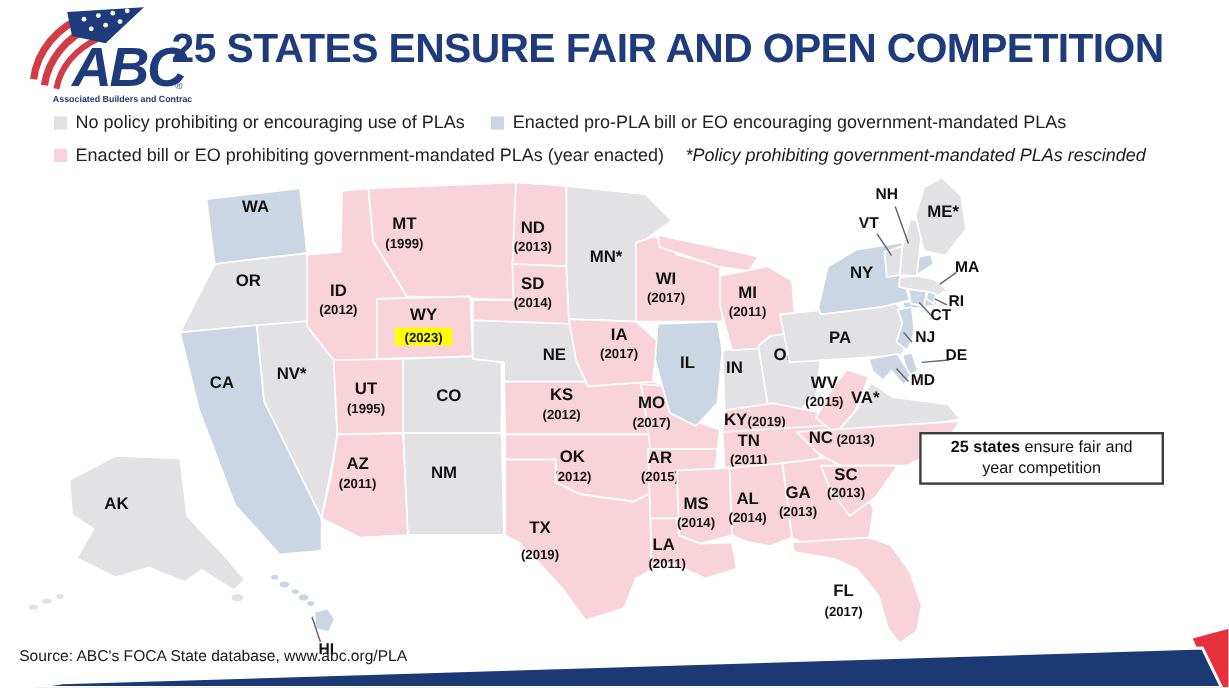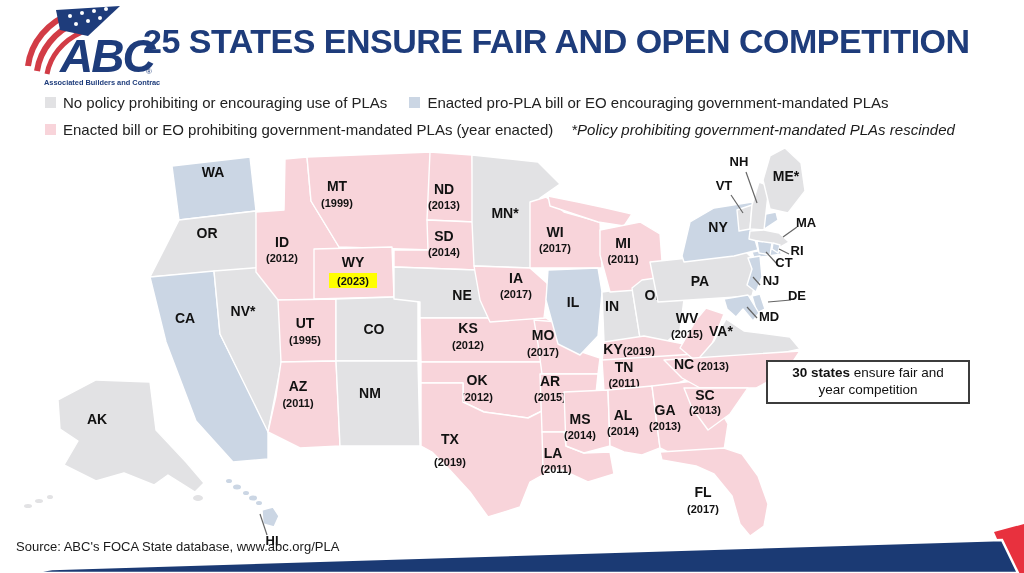--- a/index.html
+++ b/index.html
@@ -214,18 +214,18 @@
       <ellipse cx="253" cy="498" rx="4" ry="2.5" fill="#cbd6e4"></ellipse>
       <ellipse cx="259" cy="503" rx="3" ry="2" fill="#cbd6e4"></ellipse>
       <line x1="267" y1="535" x2="260" y2="514" stroke="#666666" stroke-width="1.2"></line>
       <text x="272" y="545" text-anchor="middle" font-size="13" class="ext-lbl">HI</text>
       <polygon points="994,532 1024,524 1024,573 1012,573" fill="#e8313e"></polygon>
       <polygon points="28,573 52,569 1002,540 1018,573" fill="#1b3a74" stroke="#ffffff" stroke-width="2.5"></polygon>
     </svg>
 
   <div class="callout">
     <span>
-      <b>30 states</b><span> ensure fair and year competition</span>
+      <b>25 states</b><span> ensure fair and year competition</span>
     </span>
   </div>
 
   <div class="source">Source: ABC's FOCA State database, www.abc.org/PLA</div>
 </div>
 
 </body></html>

